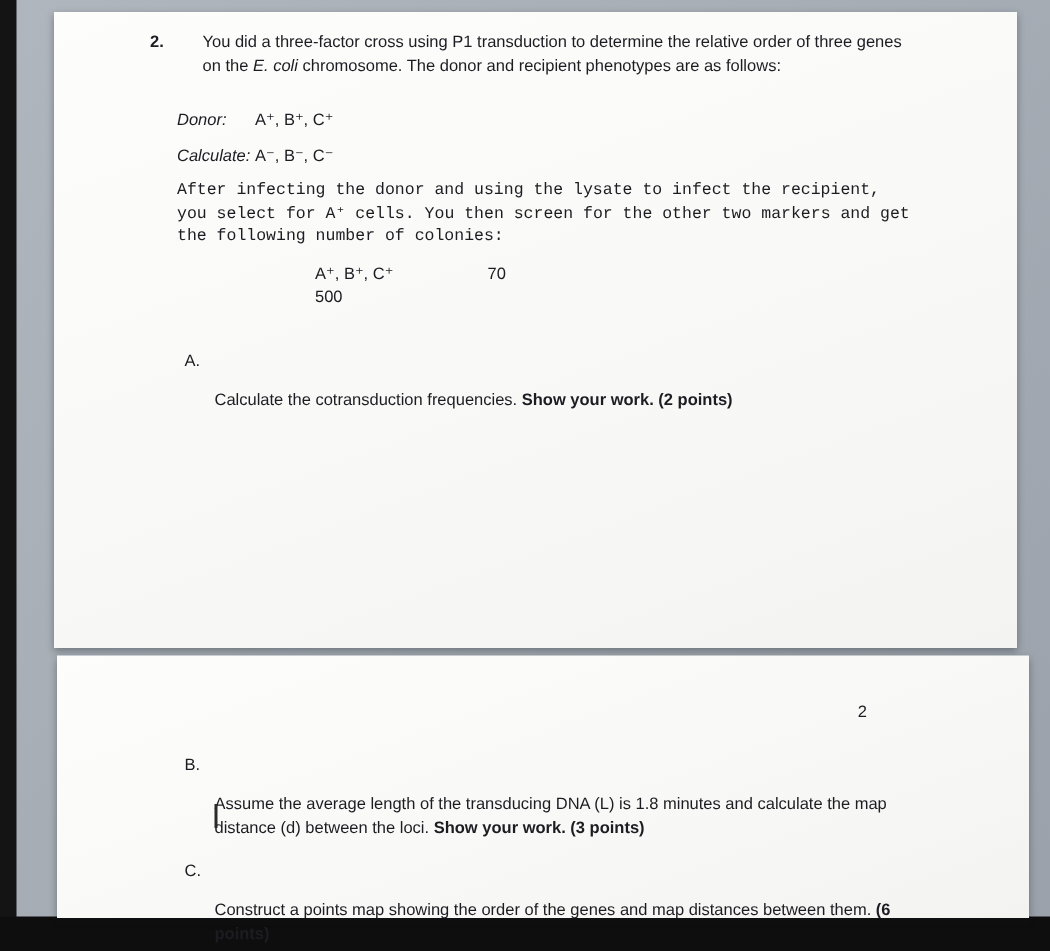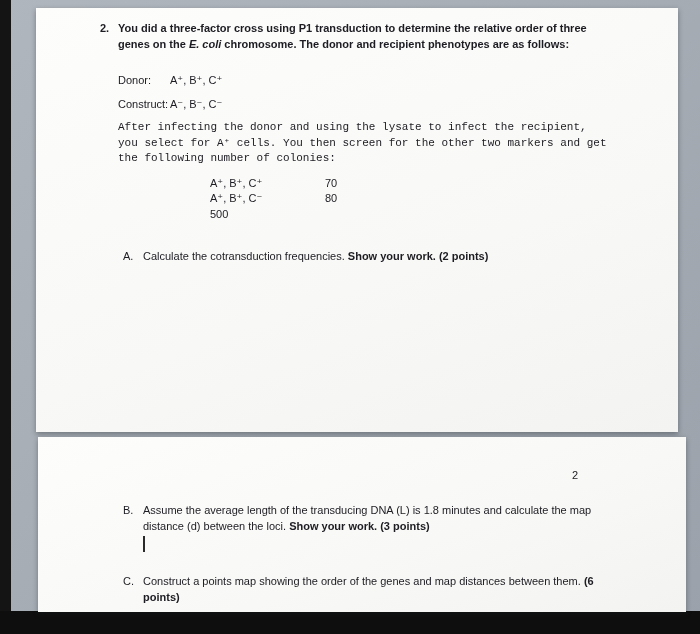--- a/index.html
+++ b/index.html
@@ -17,30 +17,30 @@
     box-shadow:0 2px 5px rgba(20,25,30,0.38);
     font-size:11px; line-height:15.5px;
   }
   .page1 { left:36px; top:8px;  width:642px; height:424px; }
   .page2 { left:38px; top:437px; width:648px; height:175px; }
 
   .p1-content { padding:13px 0 0 64px; }
   .q-row  { display:flex; }
   .q-num  { width:18px; flex:none; font-weight:bold; }
   .q-body { width:492px; }
-  .intro  { margin:0 0 21px 0;font-weight:bold; }
+  .intro  { margin:0 0 21px 17px; }
   .kv-row { display:flex; margin:0 0 8px 0; }
-  .kv-label { width:52px; flex:none; }
+  .kv-label { width:52px; flex:none;font-style:italic; }
   .para2  { margin:0 0 9px 0;font-family:Liberation Mono, monospace; }
   .colonies { margin:0 0 0 92px; }
   .colony-row { display:grid; grid-template-columns:115px 40px; }
   .colony-count { }
   .part-row { display:flex; margin:27px 0 0 5px; }
   .part-label { width:20px; flex:none; }
-  .part-text { flex:1; }
+  .part-text { flex:1;margin-top:26px; }
   b { font-weight:bold; }
   i { font-style:italic; }
 
   .pagenum { position:absolute; top:31px; right:108px; }
   .part-b  { position:absolute; left:85px; top:66px; width:500px; display:flex; }
   .part-c  { position:absolute; left:85px; top:137px; width:500px; display:flex; }
   .cursor-mark { position:absolute; left:105px; top:99px; width:2px; height:16px; background:#2a2a2a; }
 </style>
 </head>
 <body>
@@ -56,34 +56,30 @@
         <div class="q-body">
 
           <p class="intro"><span>You did a three-factor cross using P1 transduction to determine the relative order of three genes on the </span><i>E. coli</i><span> chromosome. The donor and recipient phenotypes are as follows:</span></p>
 
           <div class="kv-row">
             <span class="kv-label">Donor:</span>
             <span class="kv-value">A⁺, B⁺, C⁺</span>
           </div>
 
           <div class="kv-row">
-            <span class="kv-label">Construct:</span>
+            <span class="kv-label">Calculate:</span>
             <span class="kv-value">A⁻, B⁻, C⁻</span>
           </div>
 
           <p class="para2">After infecting the donor and using the lysate to infect the recipient, you select for A⁺ cells. You then screen for the other two markers and get the following number of colonies:</p>
 
           <div class="colonies">
             <div class="colony-row">
               <span>A⁺, B⁺, C⁺</span>
               <span class="colony-count">70</span>
-            </div>
-            <div class="colony-row">
-              <span>A⁺, B⁺, C⁻</span>
-              <span class="colony-count">80</span>
             </div>
             <div class="colony-row">
               <span class="colony-count">500</span>
             </div>
           </div>
 
           <div class="part-row">
             <span class="part-label">A.</span>
             <span class="part-text"><span>Calculate the cotransduction frequencies. </span><b>Show your work. (2 points)</b></span>
           </div>

